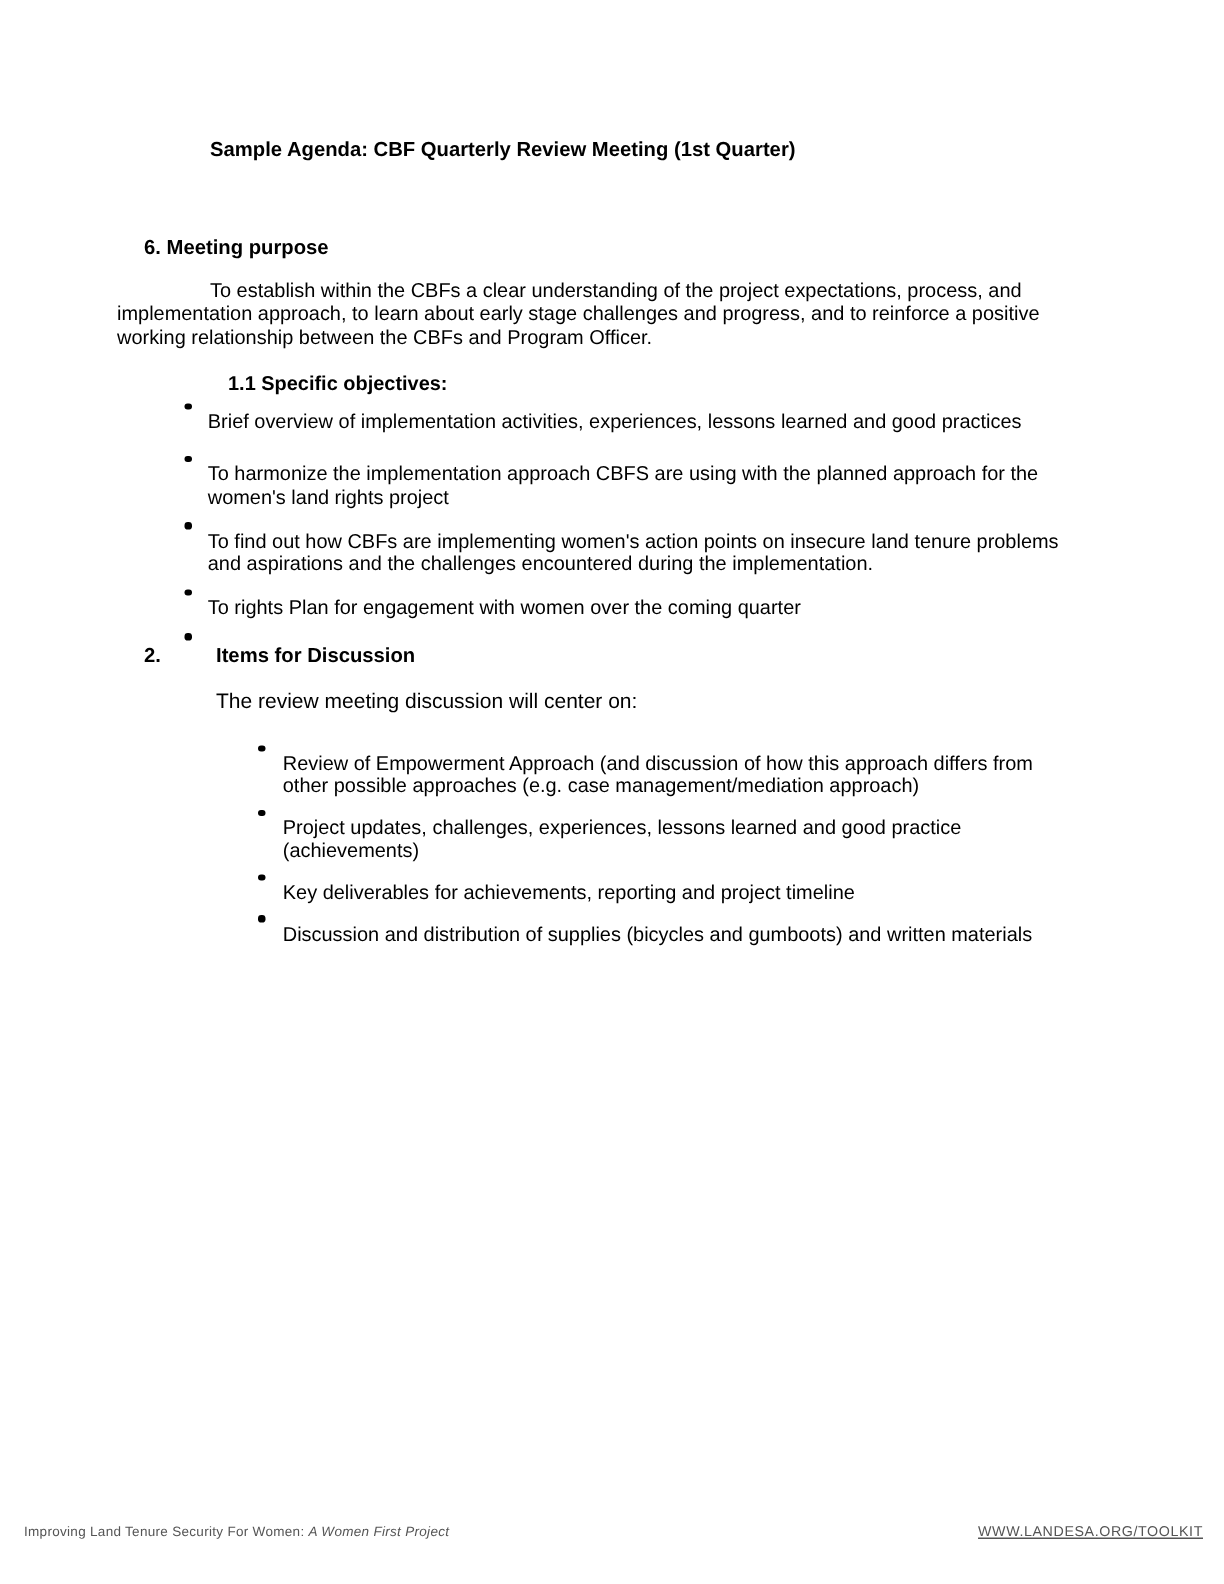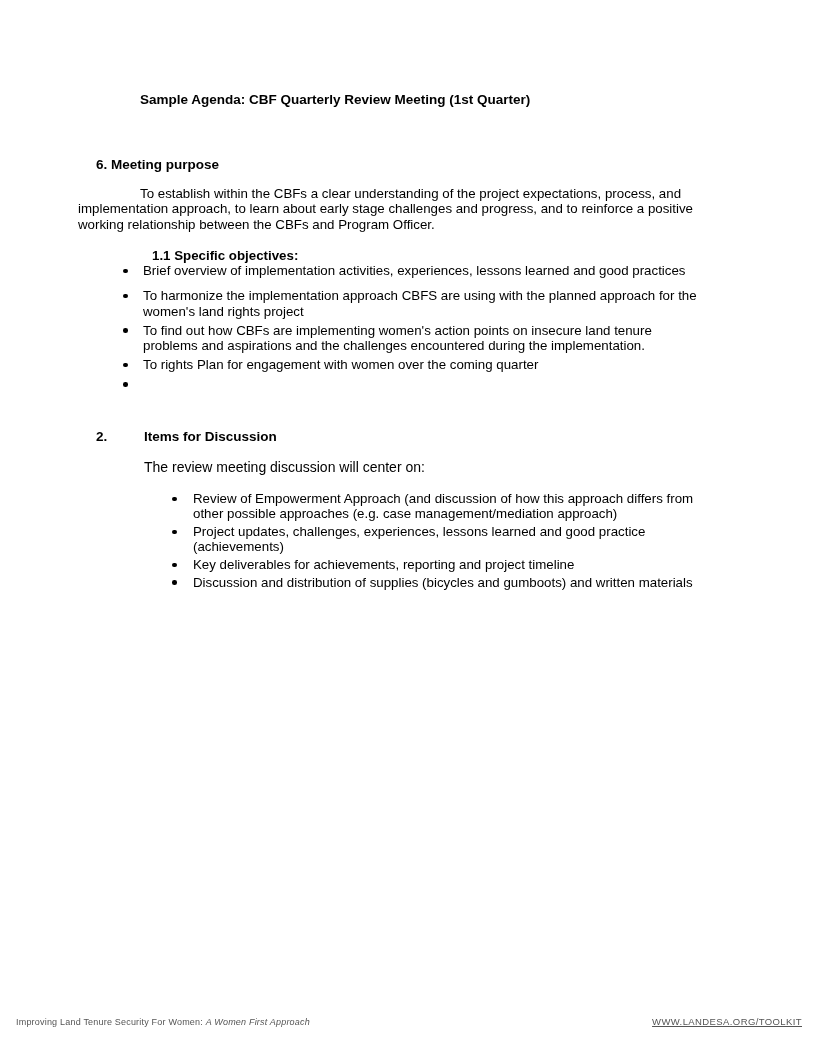--- a/index.html
+++ b/index.html
@@ -44,21 +44,21 @@
     font-weight: bold;
     line-height: 15.5px;
     white-space: nowrap;
   }
   ul.blist {
     list-style: none;
     margin: 0; padding: 0;
     font-size: 13.3px;
     line-height: 15.3px;
   }
-  ul.blist li { display: flex; align-items: flex-start; }
+  ul.blist li { display: flex; align-items: flex-start; flex-direction: column; }
   .dot {
     flex: 0 0 auto;
     width: 4.5px; height: 4.5px;
     border-radius: 50%;
     background: #000;
     margin-top: 5.5px;
   }
   .list1 {
     position: absolute;
     left: 123px; top: 263px;
@@ -170,18 +170,18 @@
       <span class="li-text">Key deliverables for achievements, reporting and project timeline</span>
     </li>
     <li>
       <span class="dot"></span>
       <span class="li-text">Discussion and distribution of supplies (bicycles and gumboots) and written materials</span>
     </li>
   </ul>
 
   <div class="footer">
     <div class="footer-left">
-      <span>Improving Land Tenure Security For Women: </span><span class="it">A Women First Approach</span>
+      <span>Improving Land Tenure Security For Women: </span><span class="it">A Women First Project</span>
     </div>
     <a class="footer-link">WWW.LANDESA.ORG/TOOLKIT</a>
   </div>
 
 </div>
 
 </body></html>

